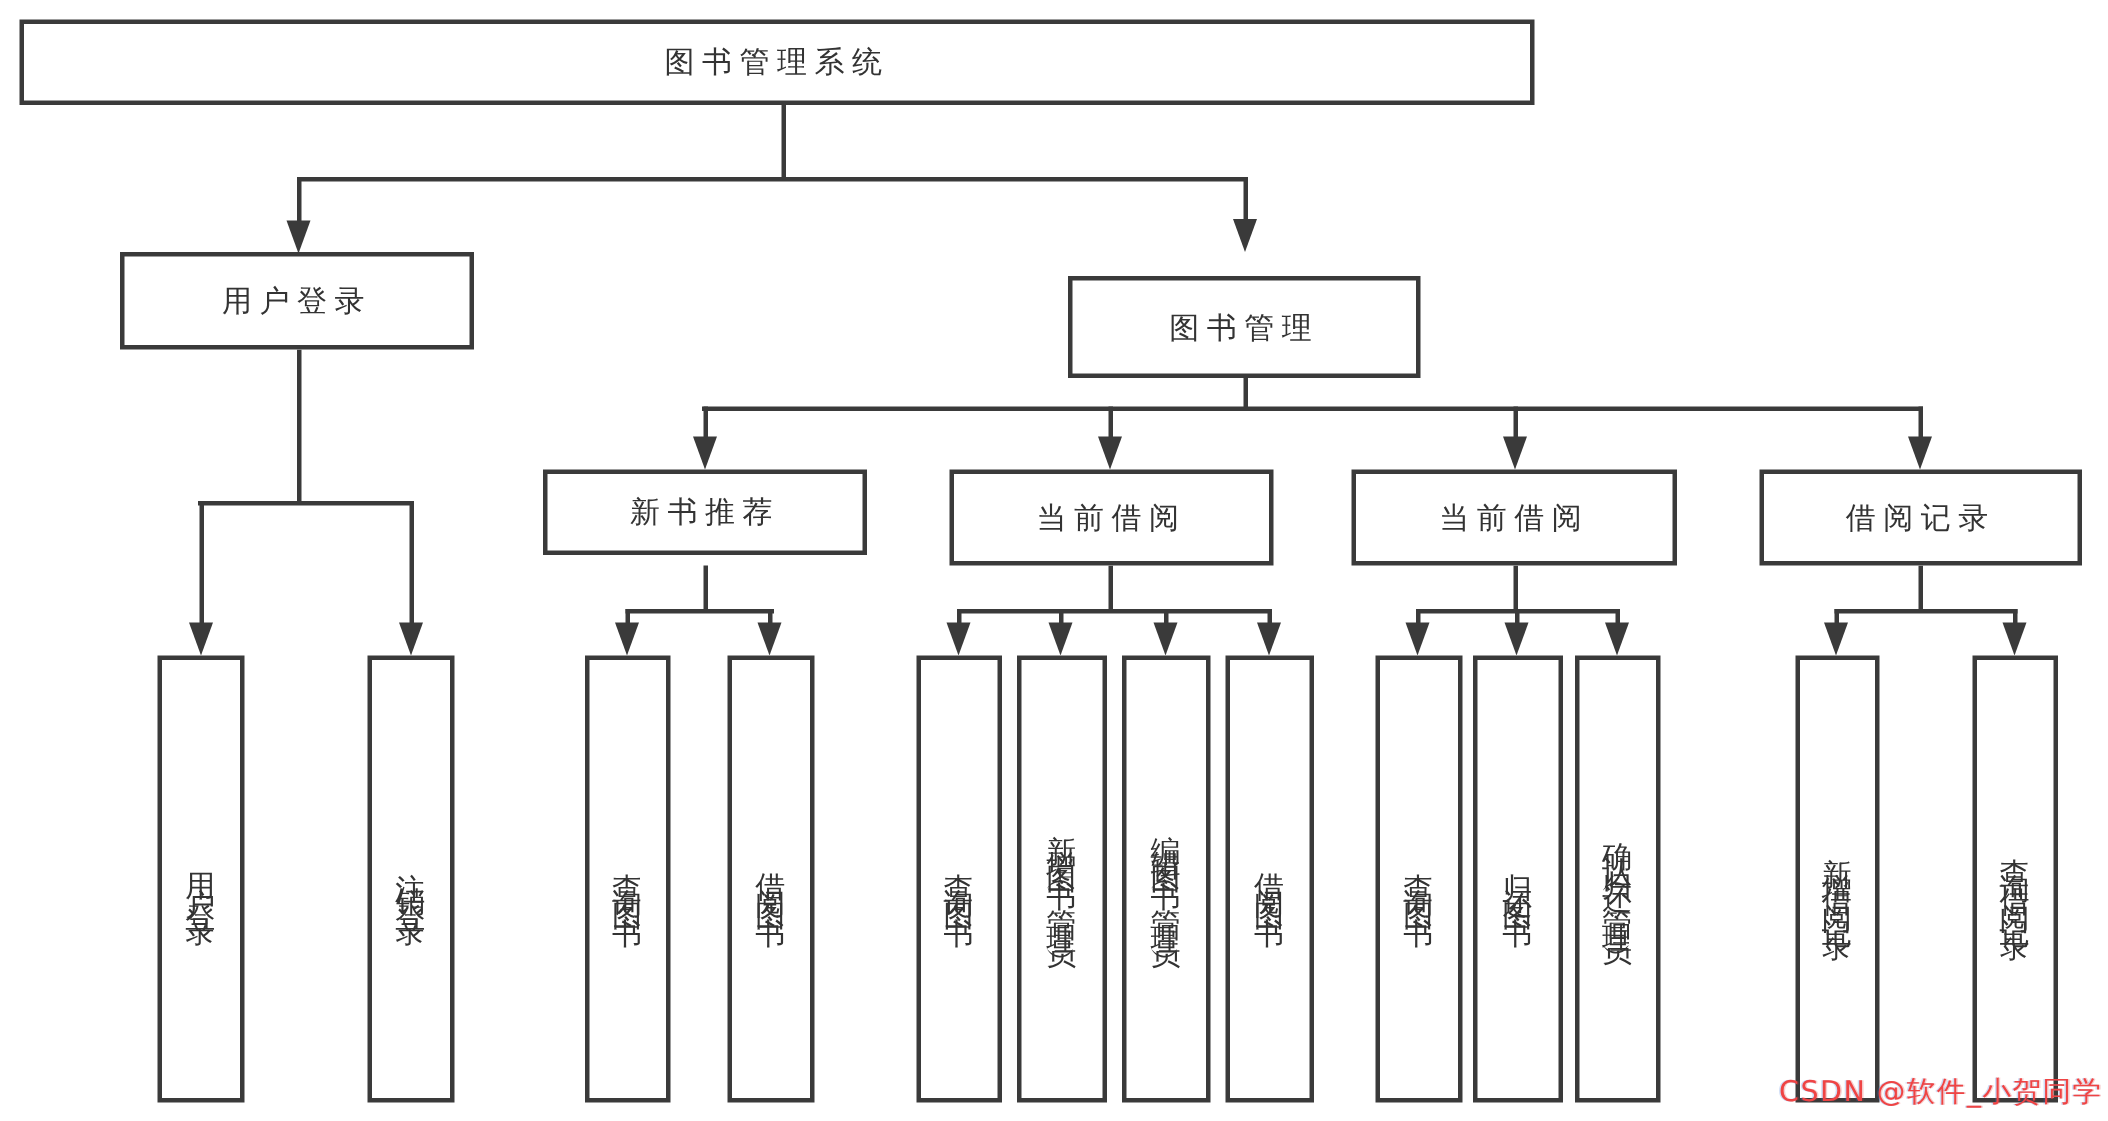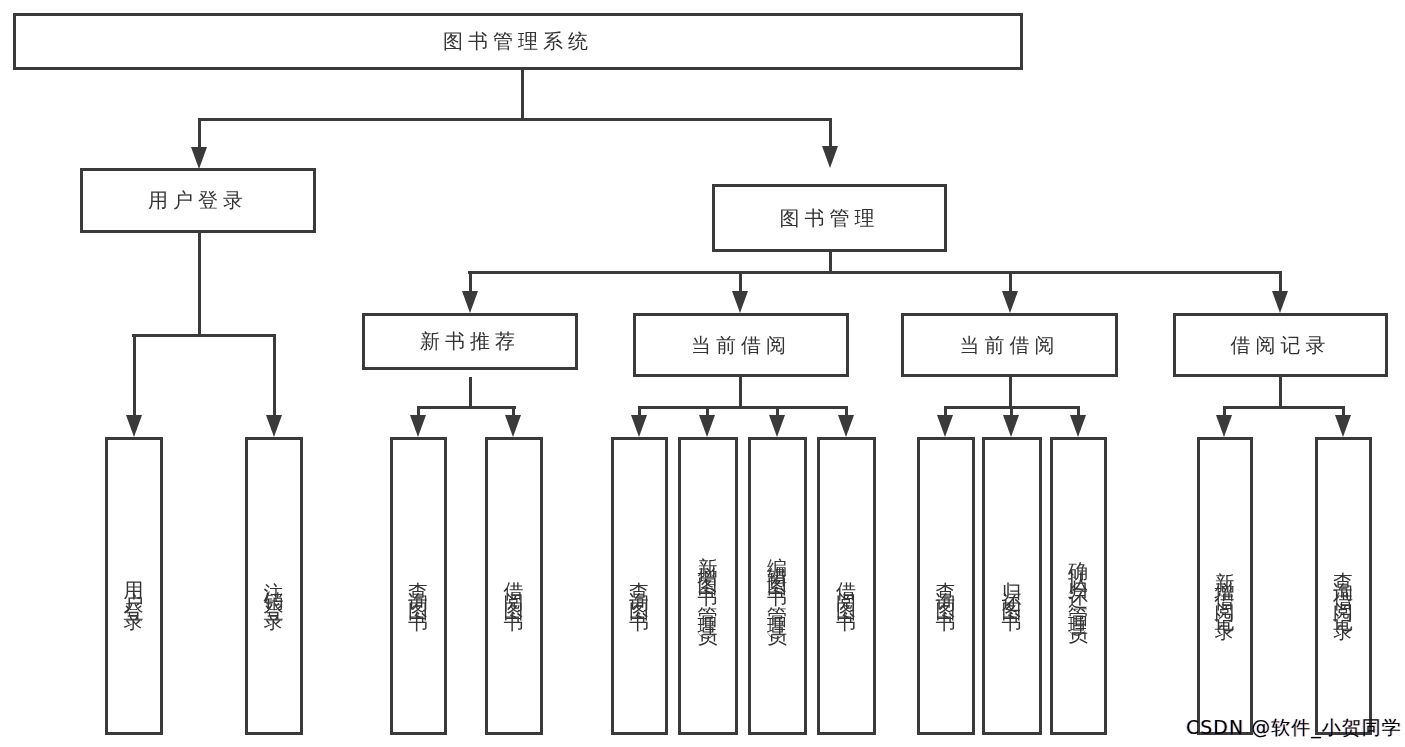--- a/index.html
+++ b/index.html
@@ -24,21 +24,21 @@
   }
   .hl { position:absolute; height:3px; background:#3a3a3a; z-index:1; }
   .vl { position:absolute; width:3px;  background:#3a3a3a; z-index:1; }
   .ah {
     position:absolute; width:0; height:0; z-index:1;
     border-left:8px solid transparent; border-right:8px solid transparent;
     border-top:22px solid #3a3a3a;
   }
   .watermark {
     position:absolute; left:1186px; top:715px; z-index:5;
-    font-size:19px; letter-spacing:1px; color:#000000;
+    font-size:19px; letter-spacing:1px; color:#ef4444;
     text-shadow:1px 0 rgba(220,60,60,0.25), -1px 0 rgba(60,120,220,0.25);
     white-space:nowrap;
   }
 </style>
 </head>
 <body>
 
 <div id="canvas">
 
   <div class="box" style="left:13px; top:13px; width:1010px; height:57px;">图书管理系统</div>

